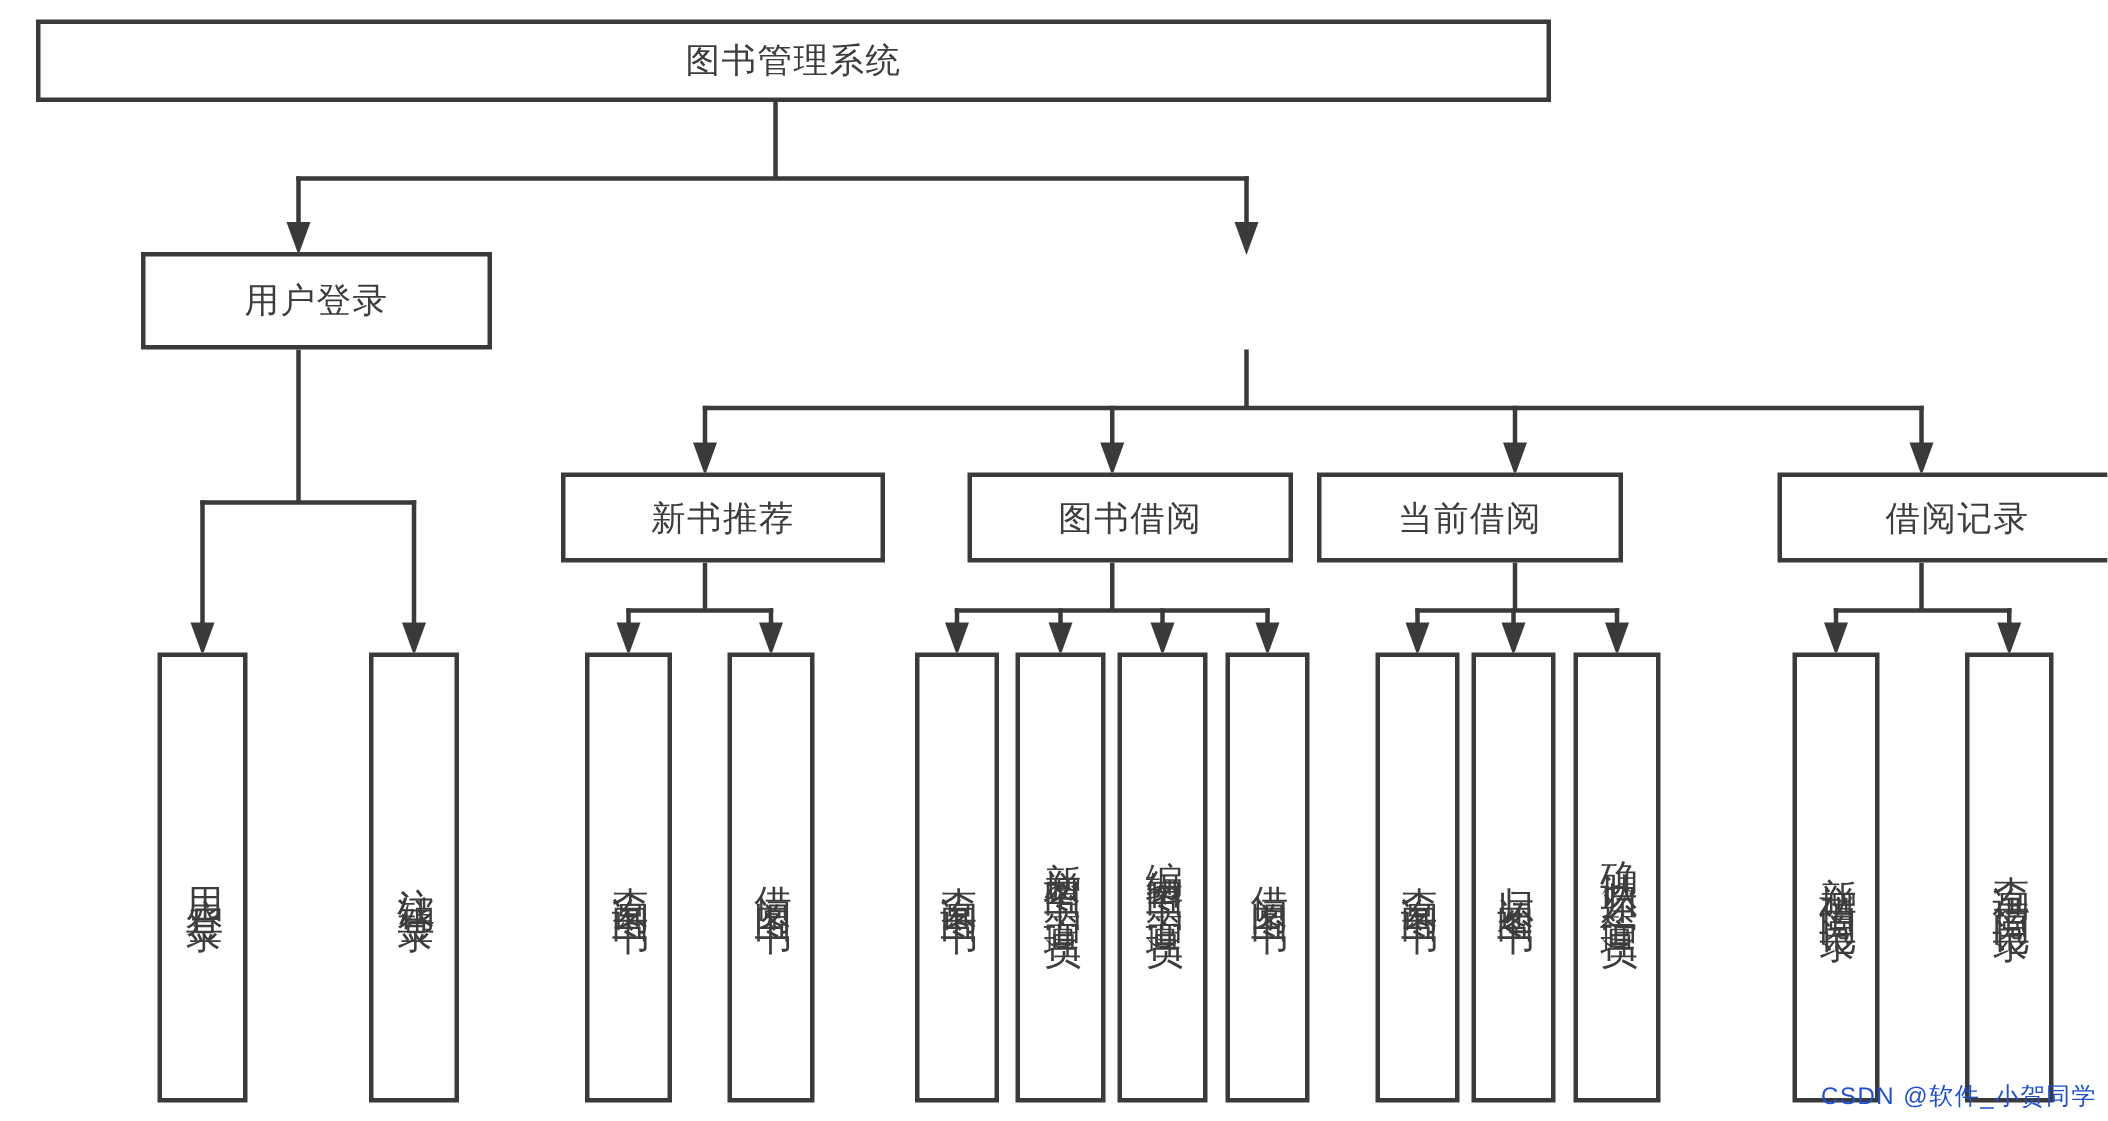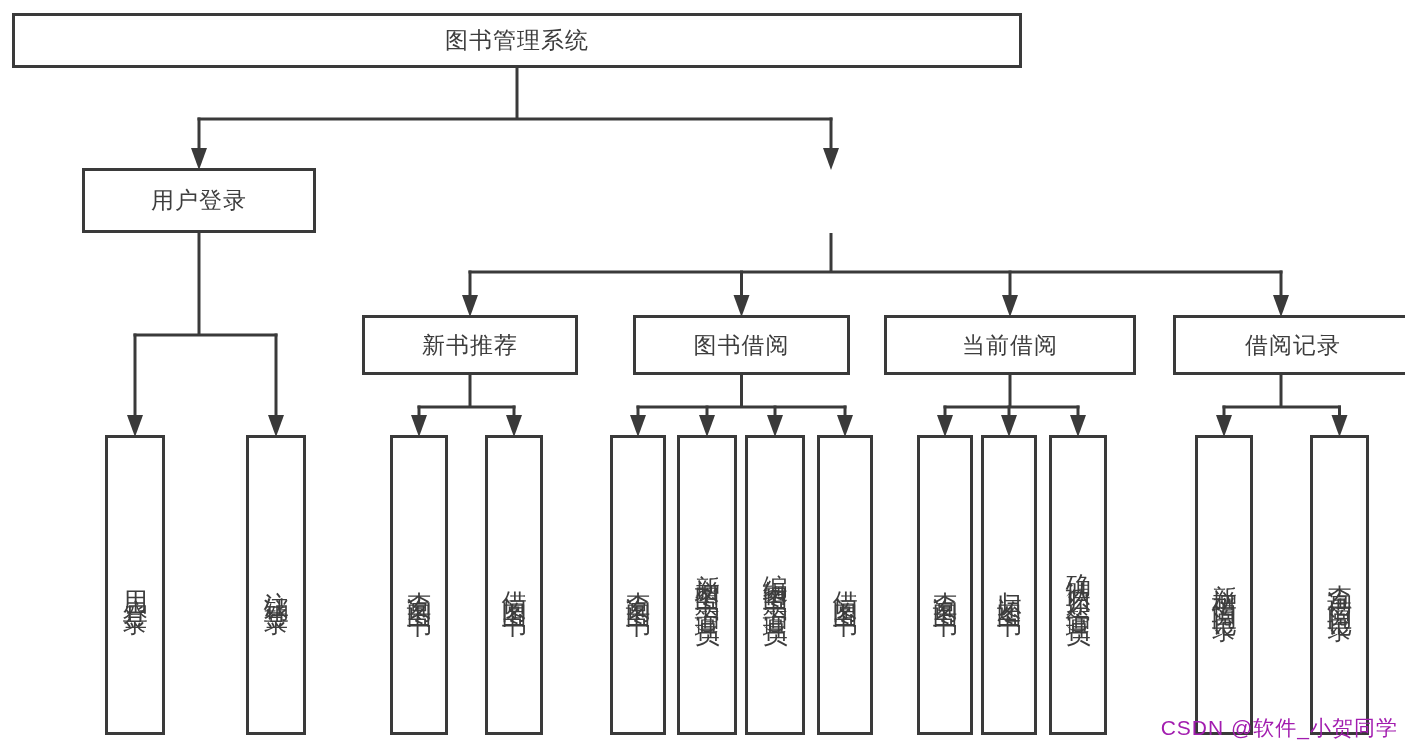--- a/index.html
+++ b/index.html
@@ -28,20 +28,21 @@
     border: 3px solid #3a3a3a;
     display: flex;
     align-items: center;
     justify-content: center;
     color: #3d3d3d;
     z-index: 1;
   }
   .hbox {
     font-size: 23px;
     letter-spacing: 1px;
+    margin-left: 12px;
   }
   .root {
     left: 12px;
     top: 13px;
     width: 1010px;
     height: 55px;
   }
   .lvl2 {
     top: 168px;
     height: 65px;
@@ -60,22 +61,22 @@
     font-size: 25px;
     letter-spacing: 7px;
     line-height: 1.1;
     color: #3d3d3d;
     white-space: nowrap;
   }
   .watermark {
     position: absolute;
     right: 7px;
     bottom: 5px;
-    font-size: 21px;
-    color: #a21caf;
+    font-size: 16px;
+    color: #1d4ed8;
     letter-spacing: 1px;
     z-index: 3;
     pointer-events: none;
   }
 </style>
 </head>
 <body>
 
 <div class="canvas">
 
@@ -141,21 +142,21 @@
   <div class="node hbox lvl2" style="left:82px;width:234px">
     <span>用户登录</span>
   </div>
 
   <div class="node hbox lvl3" style="left:362px;width:216px">
     <span>新书推荐</span>
   </div>
   <div class="node hbox lvl3" style="left:633px;width:217px">
     <span>图书借阅</span>
   </div>
-  <div class="node hbox lvl3" style="left:884px;width:252px">
+  <div class="node hbox lvl3" style="left:866px;width:204px">
     <span>当前借阅</span>
   </div>
   <div class="node hbox lvl3" style="left:1173px;width:240px">
     <span>借阅记录</span>
   </div>
 
   <div class="node vbox" style="left:105px;width:60px">
     <span class="vtext">用户登录</span>
   </div>
   <div class="node vbox" style="left:246px;width:60px">

